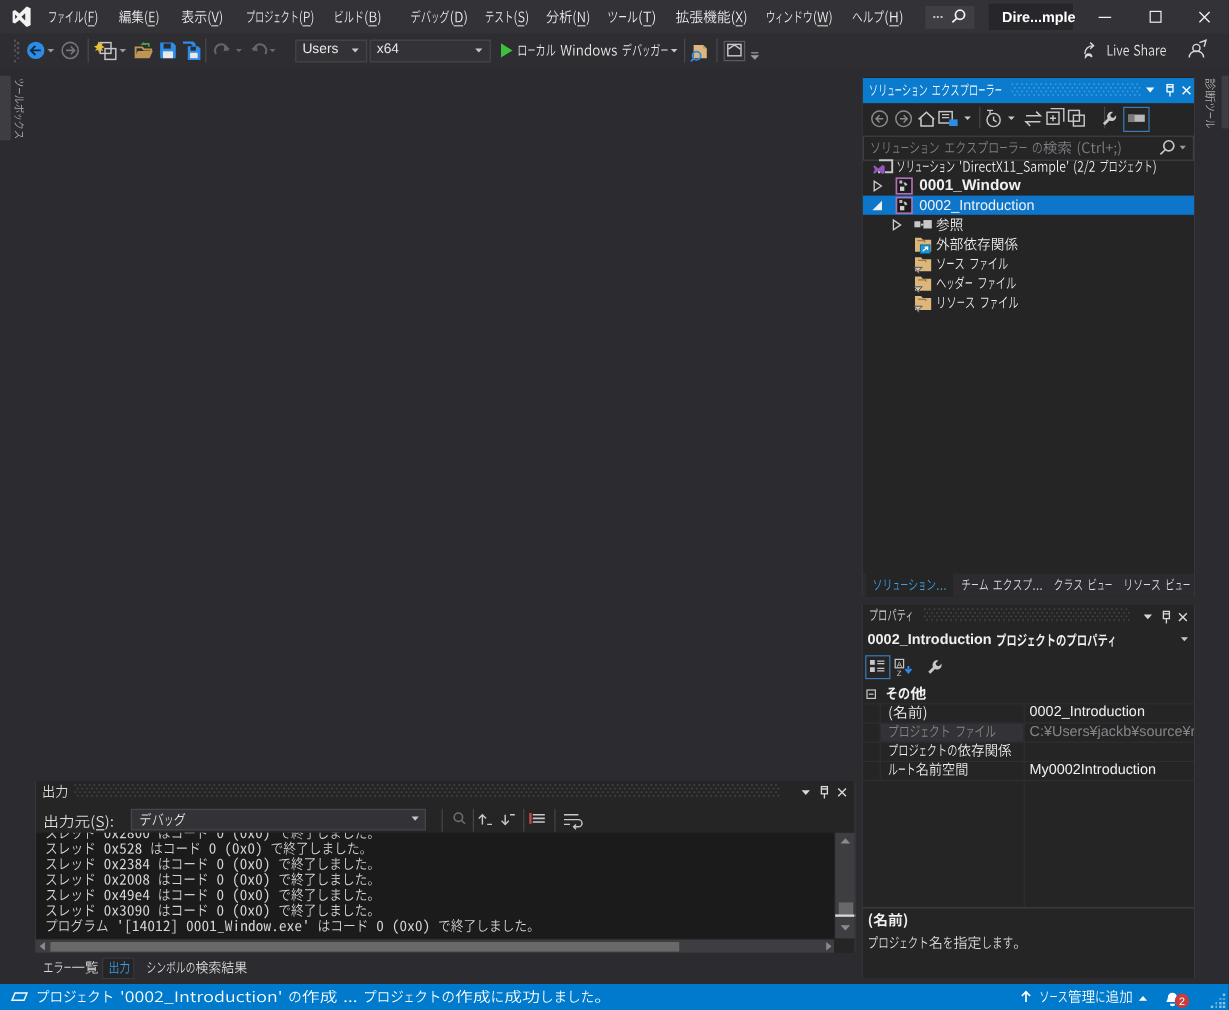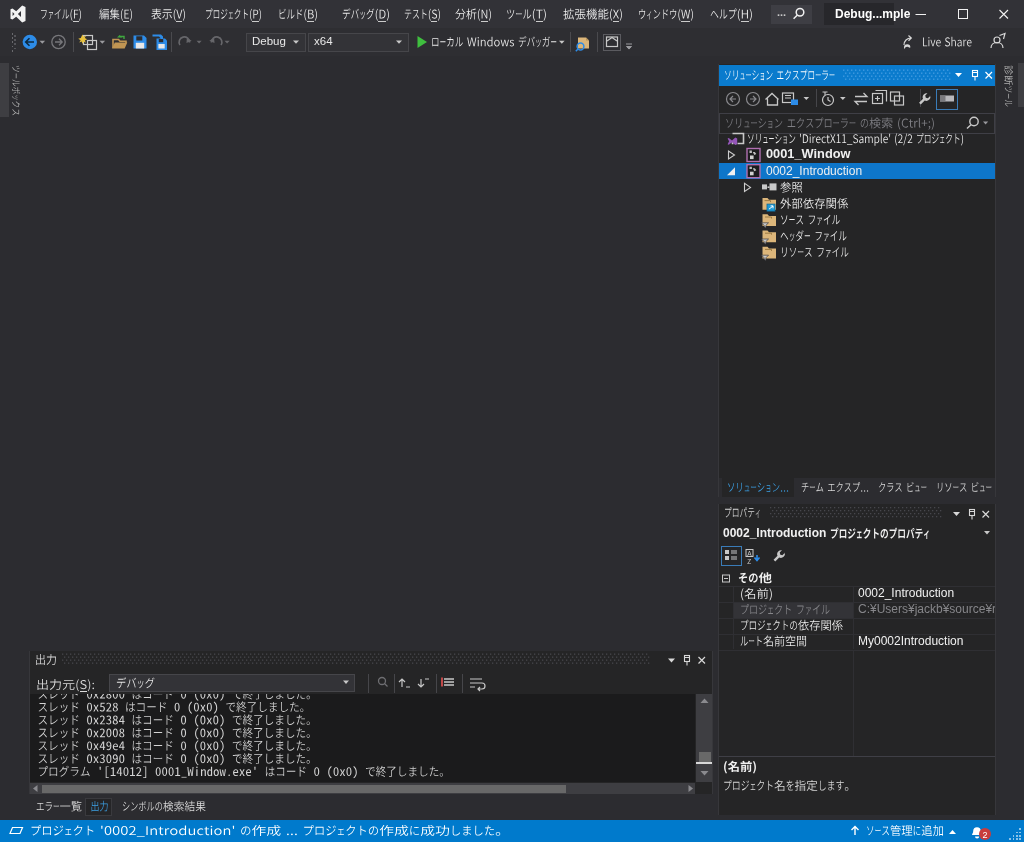--- a/index.html
+++ b/index.html
@@ -12,34 +12,34 @@
     <div style="position:absolute;left:378.4px;top:20.5px;width:7.8px;height:1px;background:#cccccc;"></div>
     <div style="position:absolute;left:431.3px;top:20.5px;width:6.2px;height:1px;background:#cccccc;"></div>
     <div style="position:absolute;left:480.5px;top:20.5px;width:7.9px;height:1px;background:#cccccc;"></div>
     <div style="position:absolute;left:535.7px;top:20.5px;width:7.2px;height:1px;background:#cccccc;"></div>
     <div style="position:absolute;left:612.7px;top:20.5px;width:6.5px;height:1px;background:#cccccc;"></div>
     <div style="position:absolute;left:680.9px;top:20.5px;width:9.5px;height:1px;background:#cccccc;"></div>
     <div style="position:absolute;left:740.6px;top:20.5px;width:8.5px;height:1px;background:#cccccc;"></div>
     <div style="position:absolute;left:771px;top:5px;width:41px;height:19px;background:#3e3e44;"></div>
     <div style="position:absolute;left:777px;top:6.5px;font-family:'Liberation Sans',sans-serif;font-size:11px;color:#c8c8c8;white-space:pre;line-height:1;z-index:6;font-weight:bold;">...</div>
     <div style="position:absolute;left:824px;top:3px;width:70px;height:22px;background:#27272b;"></div>
-    <div style="position:absolute;left:835px;top:7.7px;font-family:'Liberation Sans',sans-serif;font-size:12px;color:#ffffff;white-space:pre;line-height:1;z-index:6;font-weight:bold;">Debug...mple</div>
+    <div style="position:absolute;left:835px;top:7.7px;font-family:'Liberation Sans',sans-serif;font-size:12px;color:#ffffff;white-space:pre;line-height:1;z-index:6;font-weight:bold;">Dire...mple</div>
     <div style="position:absolute;left:11.5px;top:33.0px;width:1.8px;height:1.8px;background:#6a6a6e;"></div>
     <div style="position:absolute;left:11.5px;top:37.2px;width:1.8px;height:1.8px;background:#6a6a6e;"></div>
     <div style="position:absolute;left:11.5px;top:41.4px;width:1.8px;height:1.8px;background:#6a6a6e;"></div>
     <div style="position:absolute;left:11.5px;top:45.6px;width:1.8px;height:1.8px;background:#6a6a6e;"></div>
     <div style="position:absolute;left:11.5px;top:49.8px;width:1.8px;height:1.8px;background:#6a6a6e;"></div>
     <div style="position:absolute;left:14.2px;top:35.0px;width:1.8px;height:1.8px;background:#55555a;"></div>
     <div style="position:absolute;left:14.2px;top:39.2px;width:1.8px;height:1.8px;background:#55555a;"></div>
     <div style="position:absolute;left:14.2px;top:43.4px;width:1.8px;height:1.8px;background:#55555a;"></div>
     <div style="position:absolute;left:14.2px;top:47.6px;width:1.8px;height:1.8px;background:#55555a;"></div>
     <div style="position:absolute;left:72.5px;top:32px;width:1px;height:20px;background:#4a4a4e;"></div>
     <div style="position:absolute;left:170.5px;top:32px;width:1px;height:20px;background:#4a4a4e;"></div>
     <div style="position:absolute;left:246px;top:32.5px;width:60px;height:19px;background:#333337;border:1px solid #46464a;box-sizing:border-box;"></div>
-    <div style="position:absolute;left:252px;top:35.9px;font-family:'Liberation Sans',sans-serif;font-size:11.5px;color:#e8e8e8;white-space:pre;line-height:1;z-index:6;">Debug</div>
+    <div style="position:absolute;left:252px;top:35.9px;font-family:'Liberation Sans',sans-serif;font-size:11.5px;color:#e8e8e8;white-space:pre;line-height:1;z-index:6;">Users</div>
     <div style="position:absolute;left:308px;top:32.5px;width:101px;height:19px;background:#333337;border:1px solid #46464a;box-sizing:border-box;"></div>
     <div style="position:absolute;left:314px;top:35.9px;font-family:'Liberation Sans',sans-serif;font-size:11.5px;color:#e8e8e8;white-space:pre;line-height:1;z-index:6;">x64</div>
     <div style="position:absolute;left:569.5px;top:32px;width:1px;height:20px;background:#4a4a4e;"></div>
     <div style="position:absolute;left:596.5px;top:32px;width:1px;height:20px;background:#4a4a4e;"></div>
     <div style="position:absolute;left:603px;top:33.5px;width:18px;height:17px;border:1px solid #5b5b60;box-sizing:border-box;"></div>
     <div style="position:absolute;left:718px;top:64px;width:278px;height:433px;background:#252526;"></div>
     <div style="position:absolute;left:719px;top:65px;width:276px;height:21px;background:#0a7bcd;"></div>
     <div style="position:absolute;left:816px;top:89px;width:1px;height:18px;background:#46464a;"></div>
     <div style="position:absolute;left:920px;top:89px;width:1px;height:18px;background:#46464a;"></div>
     <div style="position:absolute;left:936px;top:88.5px;width:22px;height:21px;border:1px solid #3a7cb8;box-sizing:border-box;"></div>

